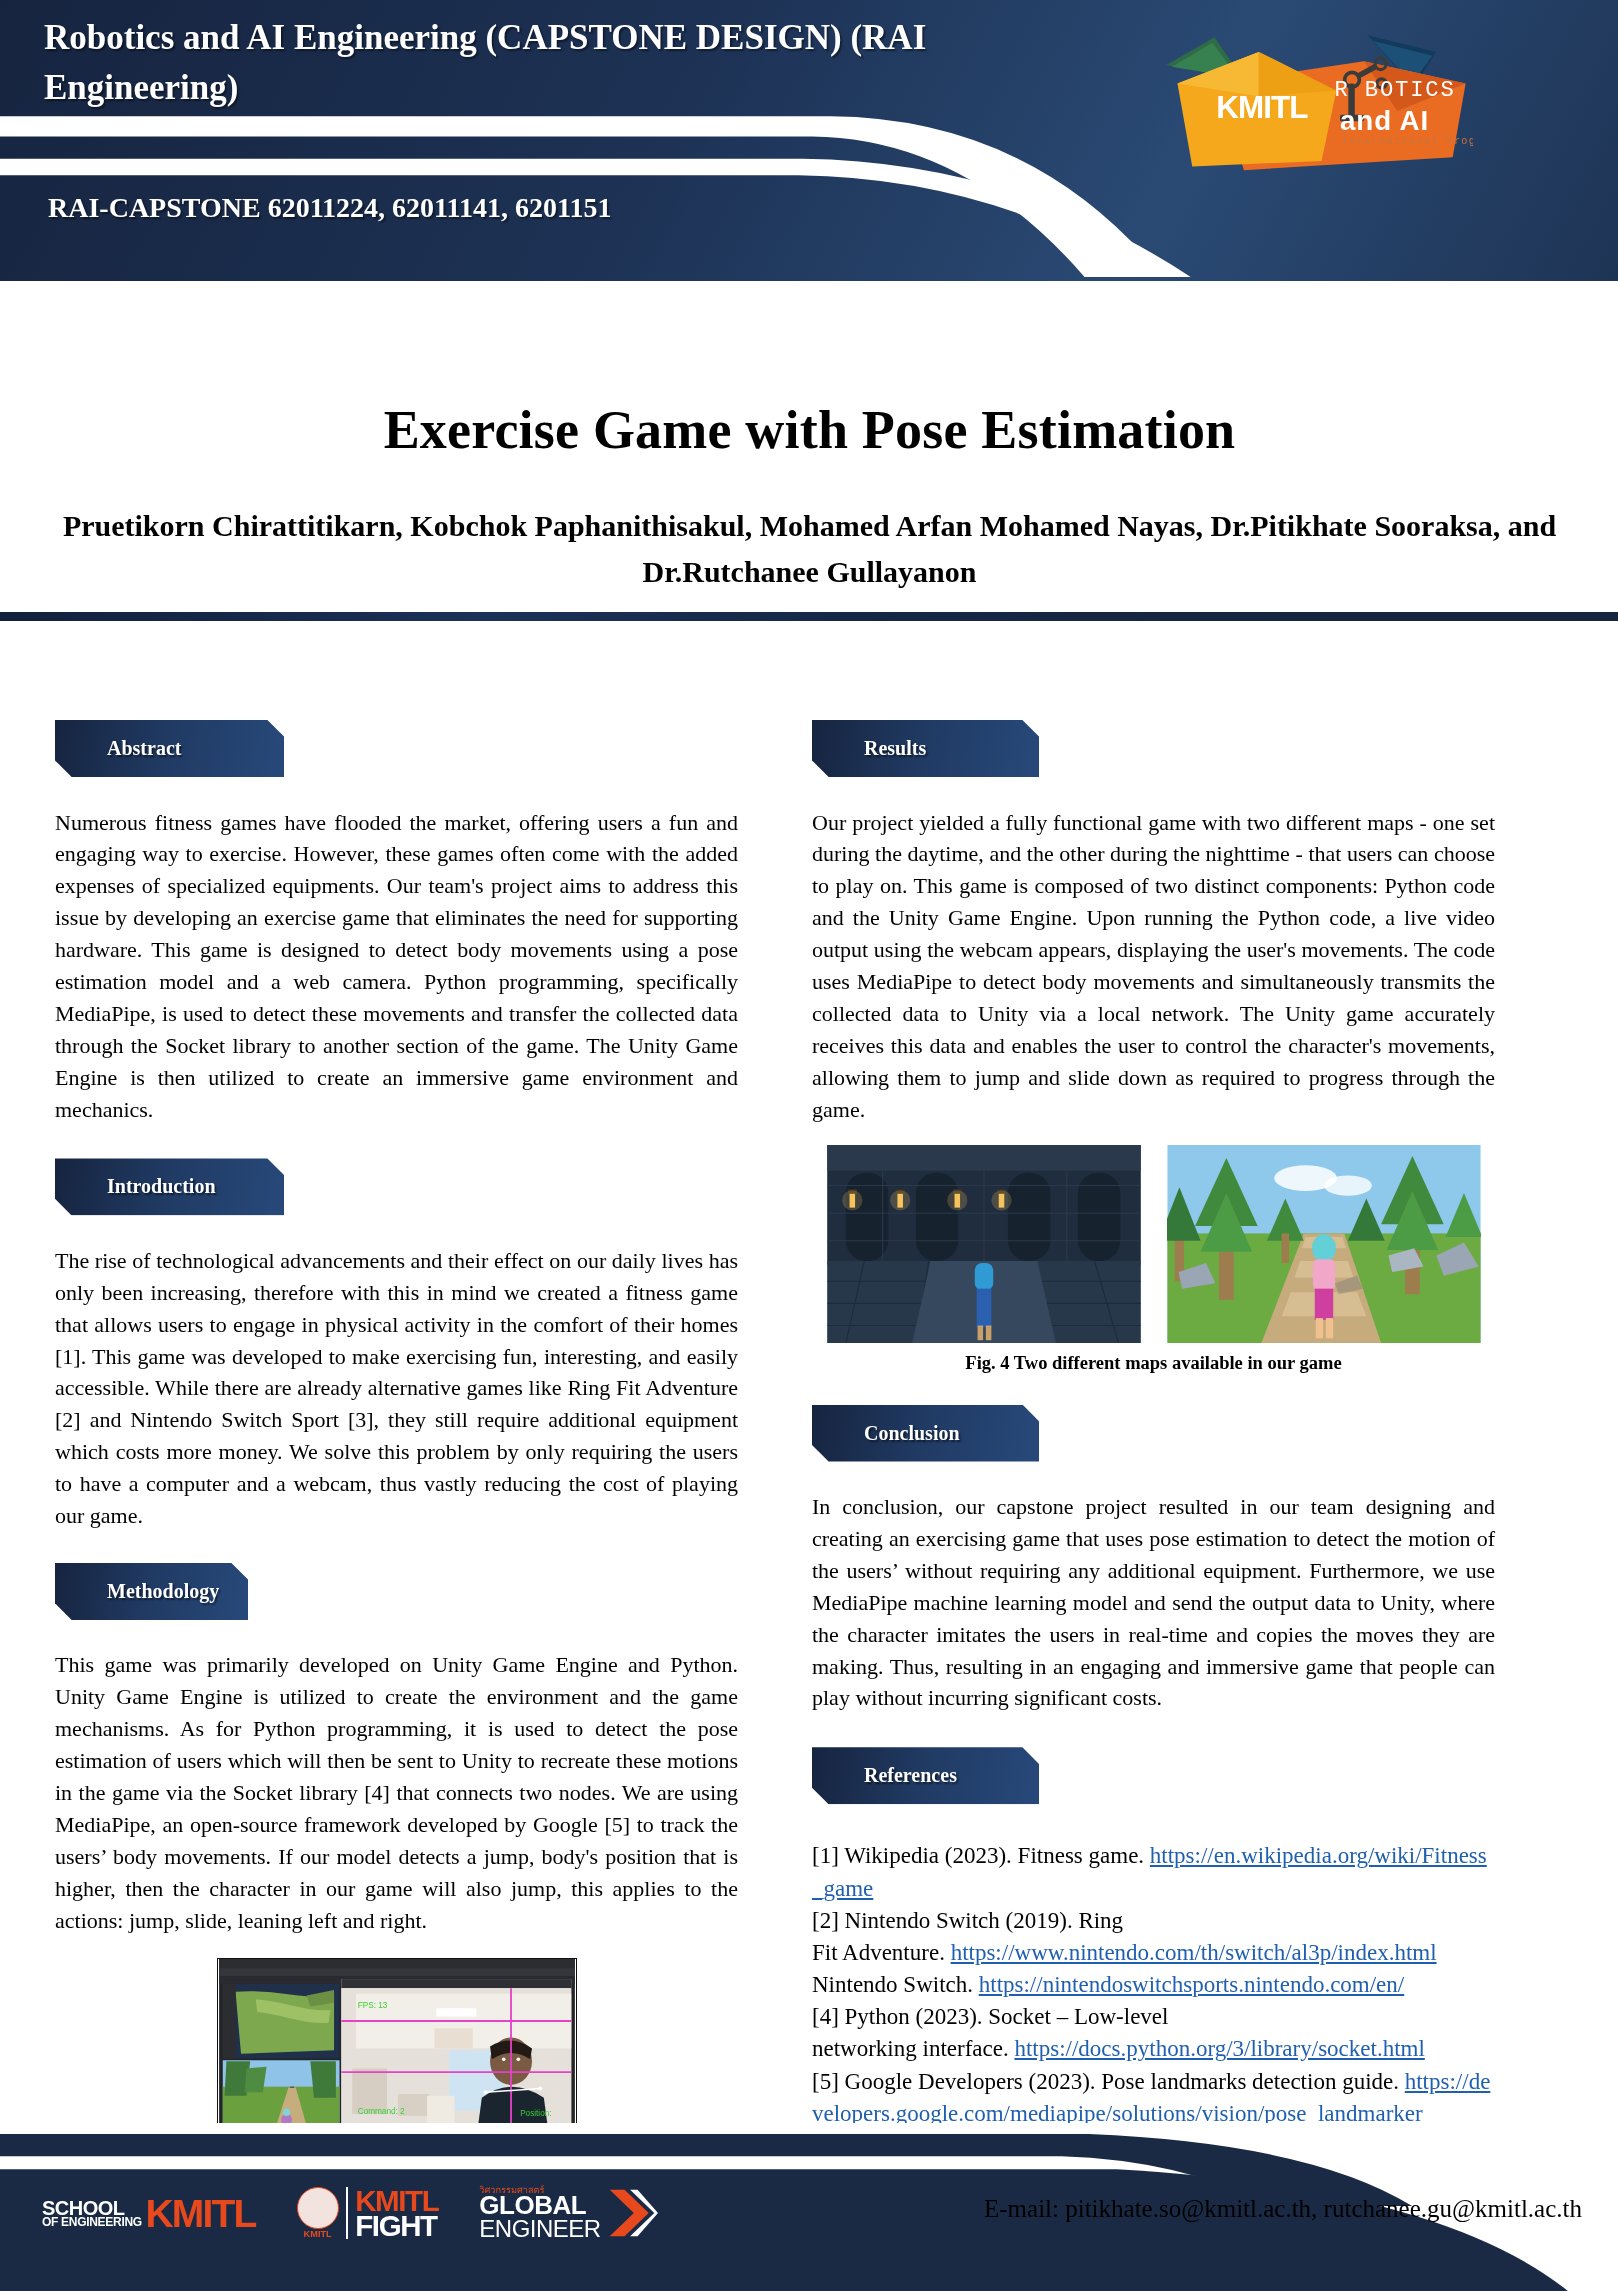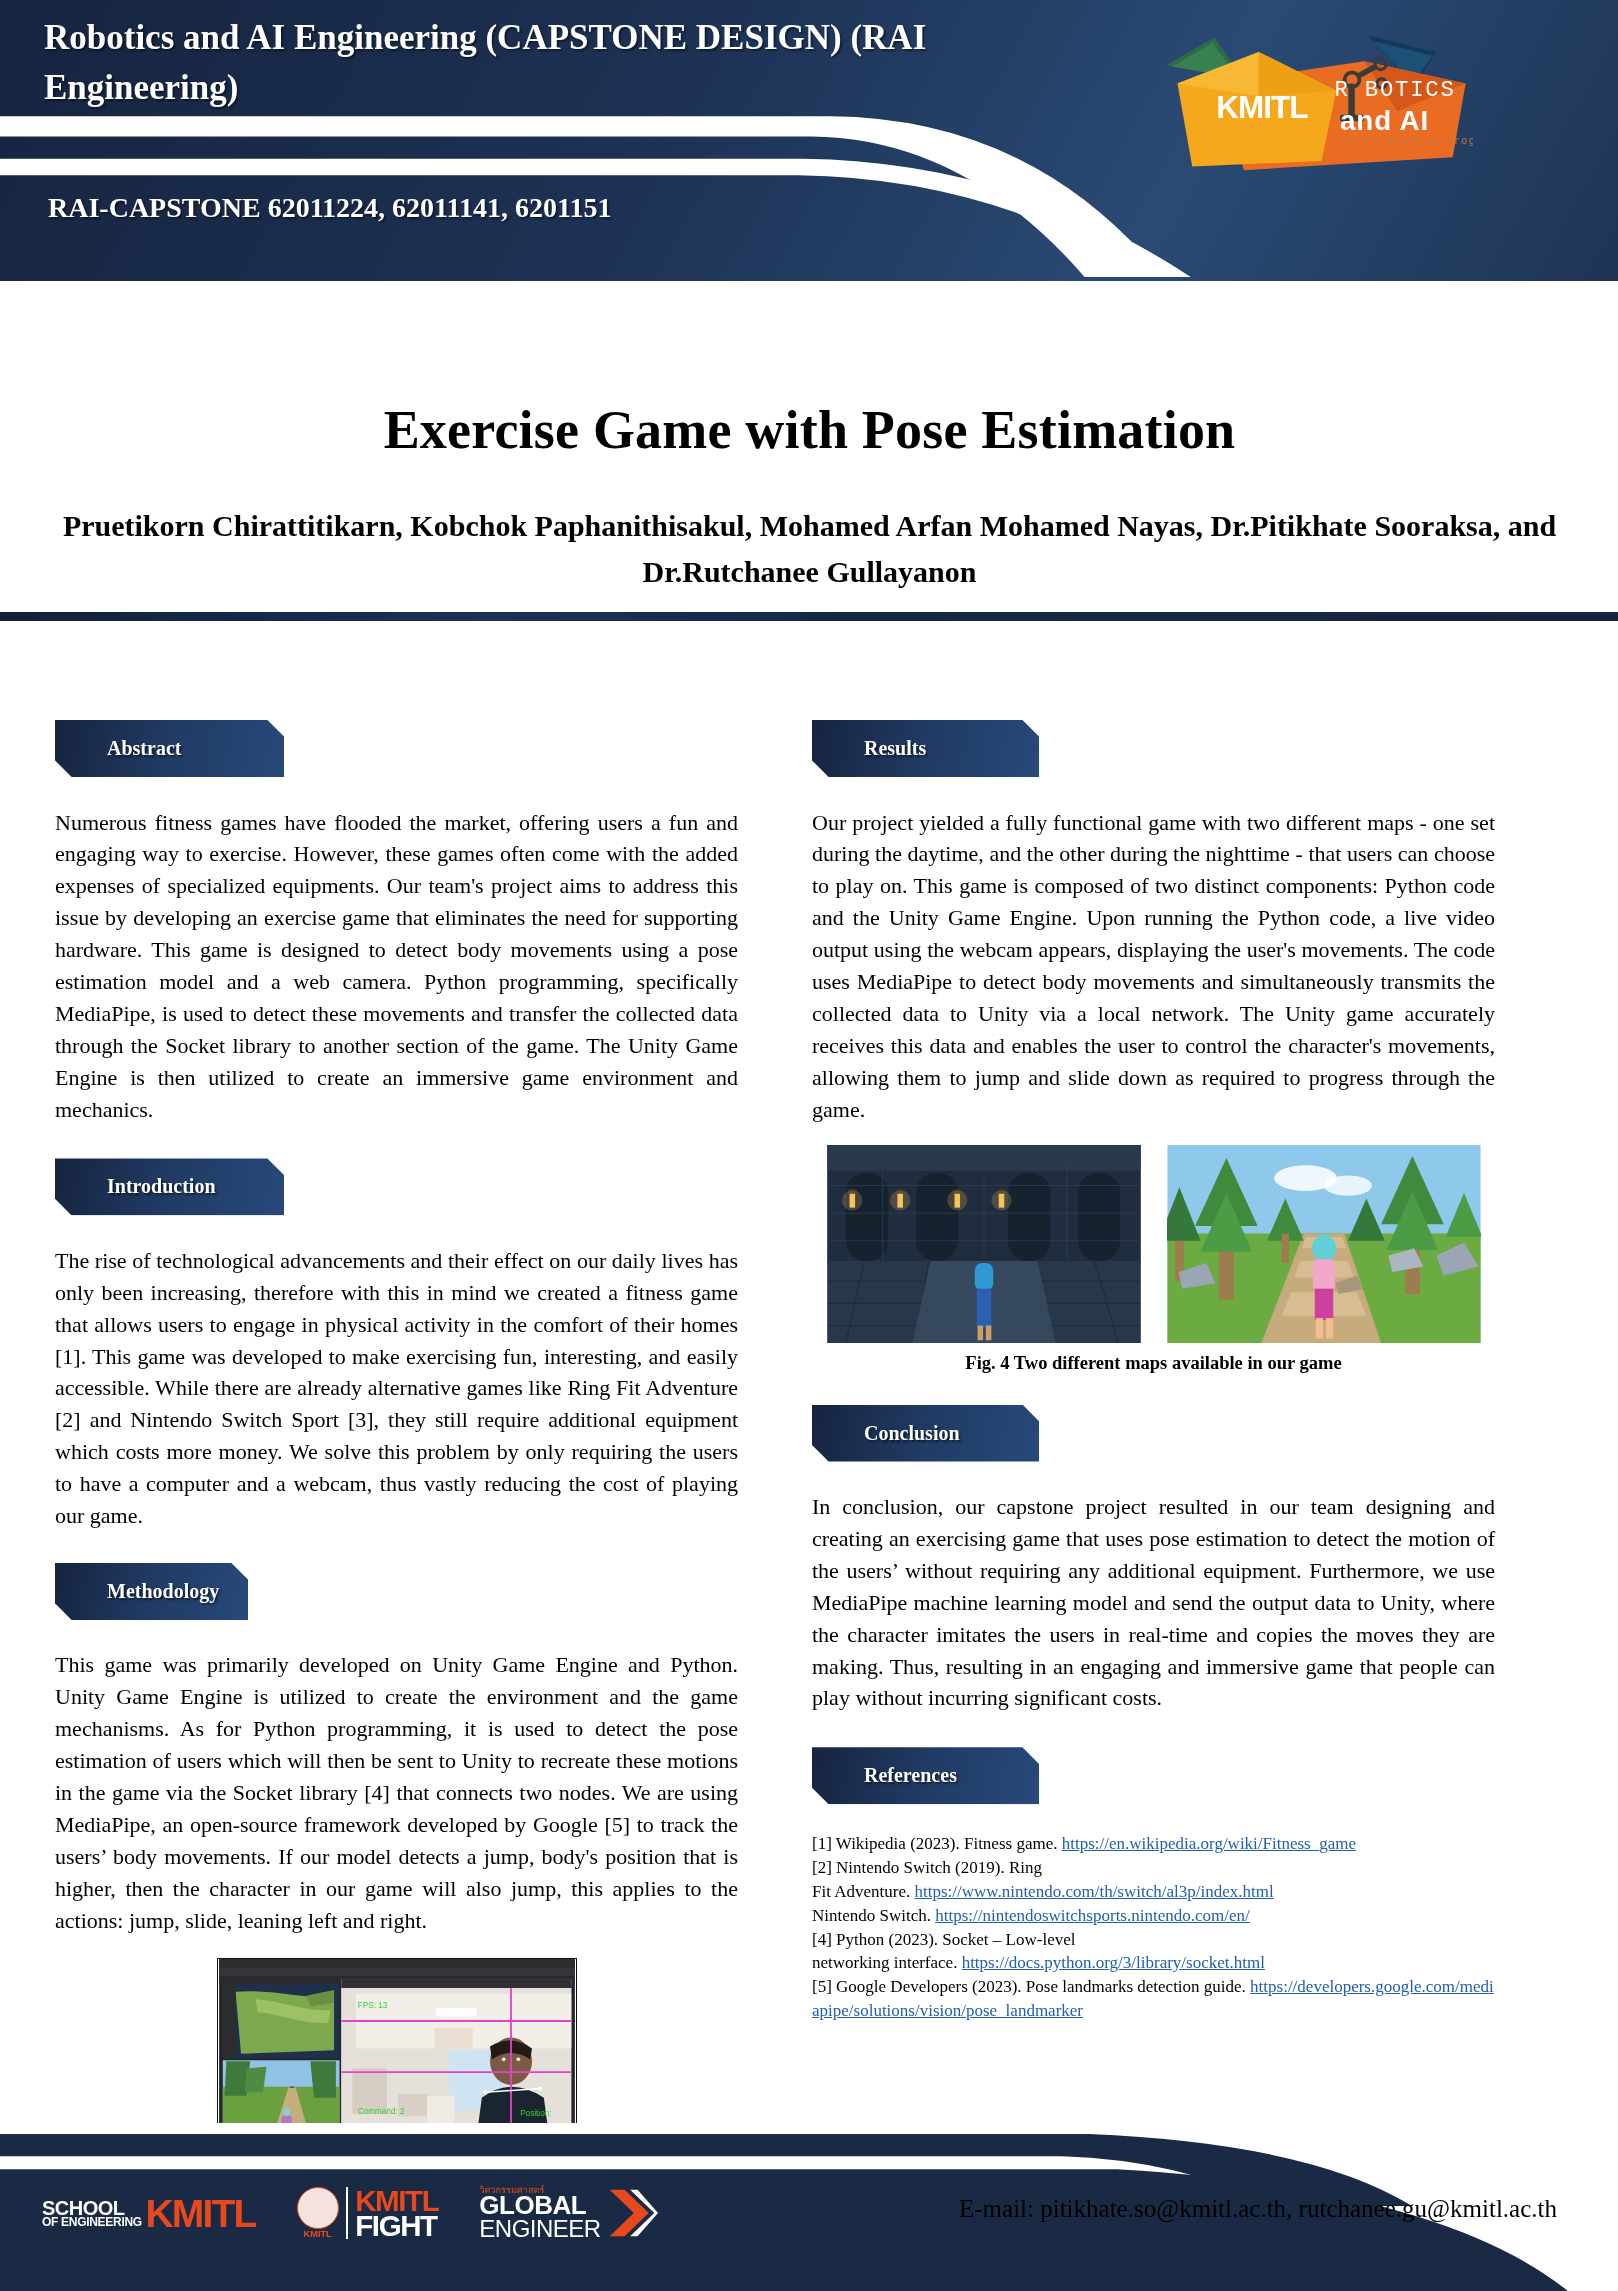--- a/index.html
+++ b/index.html
@@ -83,32 +83,32 @@
   .fig { margin-top: 22px; }
   .fig-caption {
     margin-top: 9.2px; text-align: center; font-size: 18.5px; font-weight: bold;
   }
   .fig1-wrap { display: flex; justify-content: center; }
   .fig1 { width: 360px; height: 189px; border: 0.9px solid #111; }
   .fig2-row { display: flex; gap: 26px; justify-content: center; }
   .fig2 { width: 314px; height: 198px; }
 
   
-  .refs { margin-top: 28px; font-size: 17px; line-height: 1.4; }
+  .refs { margin-top: 36px; font-size: 23px; line-height: 1.4; }
   .refs .ref-line { white-space: normal; }
   .lnk { color: #1f5fb0; text-decoration: underline; word-break: break-all; }
 
   
   .footer { position: absolute; left: 0; top: 2123px; width: 1619px; height: 169px; overflow: hidden; }
   .footer-svg { position: absolute; inset: 0; }
   .footer-logos {
     position: absolute; left: 42px; top: 63px; display: flex; align-items: center; gap: 41px;
   }
   .email {
-    position: absolute; left: 935px; top: 2195px; width: 646px;
+    position: absolute; left: 960px; top: 2195px; width: 646px;
     font-size: 25px; text-align: center;
   }
 
   .lg { display: flex; align-items: center; }
   .lg-school { color: #fff; font-family: "Liberation Sans", sans-serif; font-weight: bold; line-height: .9; }
   .lg-school .l1 { font-size: 20px; letter-spacing: -0.5px; }
   .lg-school .l2 { font-size: 12px; letter-spacing: -0.3px; }
   .lg-kmitl-orange {
     color: #e8491c; font-family: "Liberation Sans", sans-serif; font-weight: bold;
     font-size: 39px; letter-spacing: -1.8px; line-height: .85;

